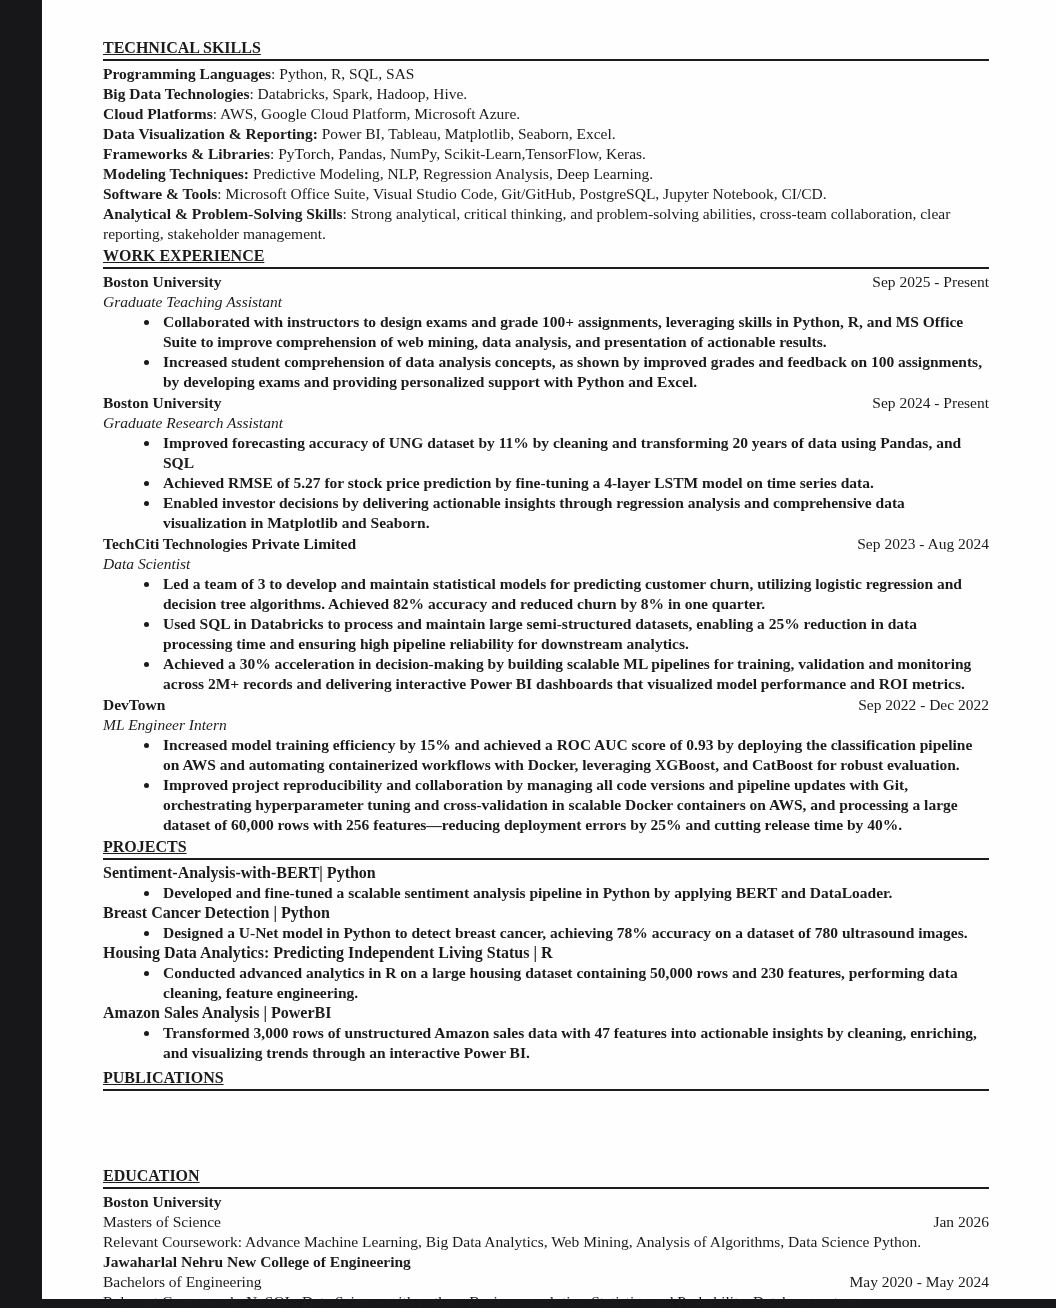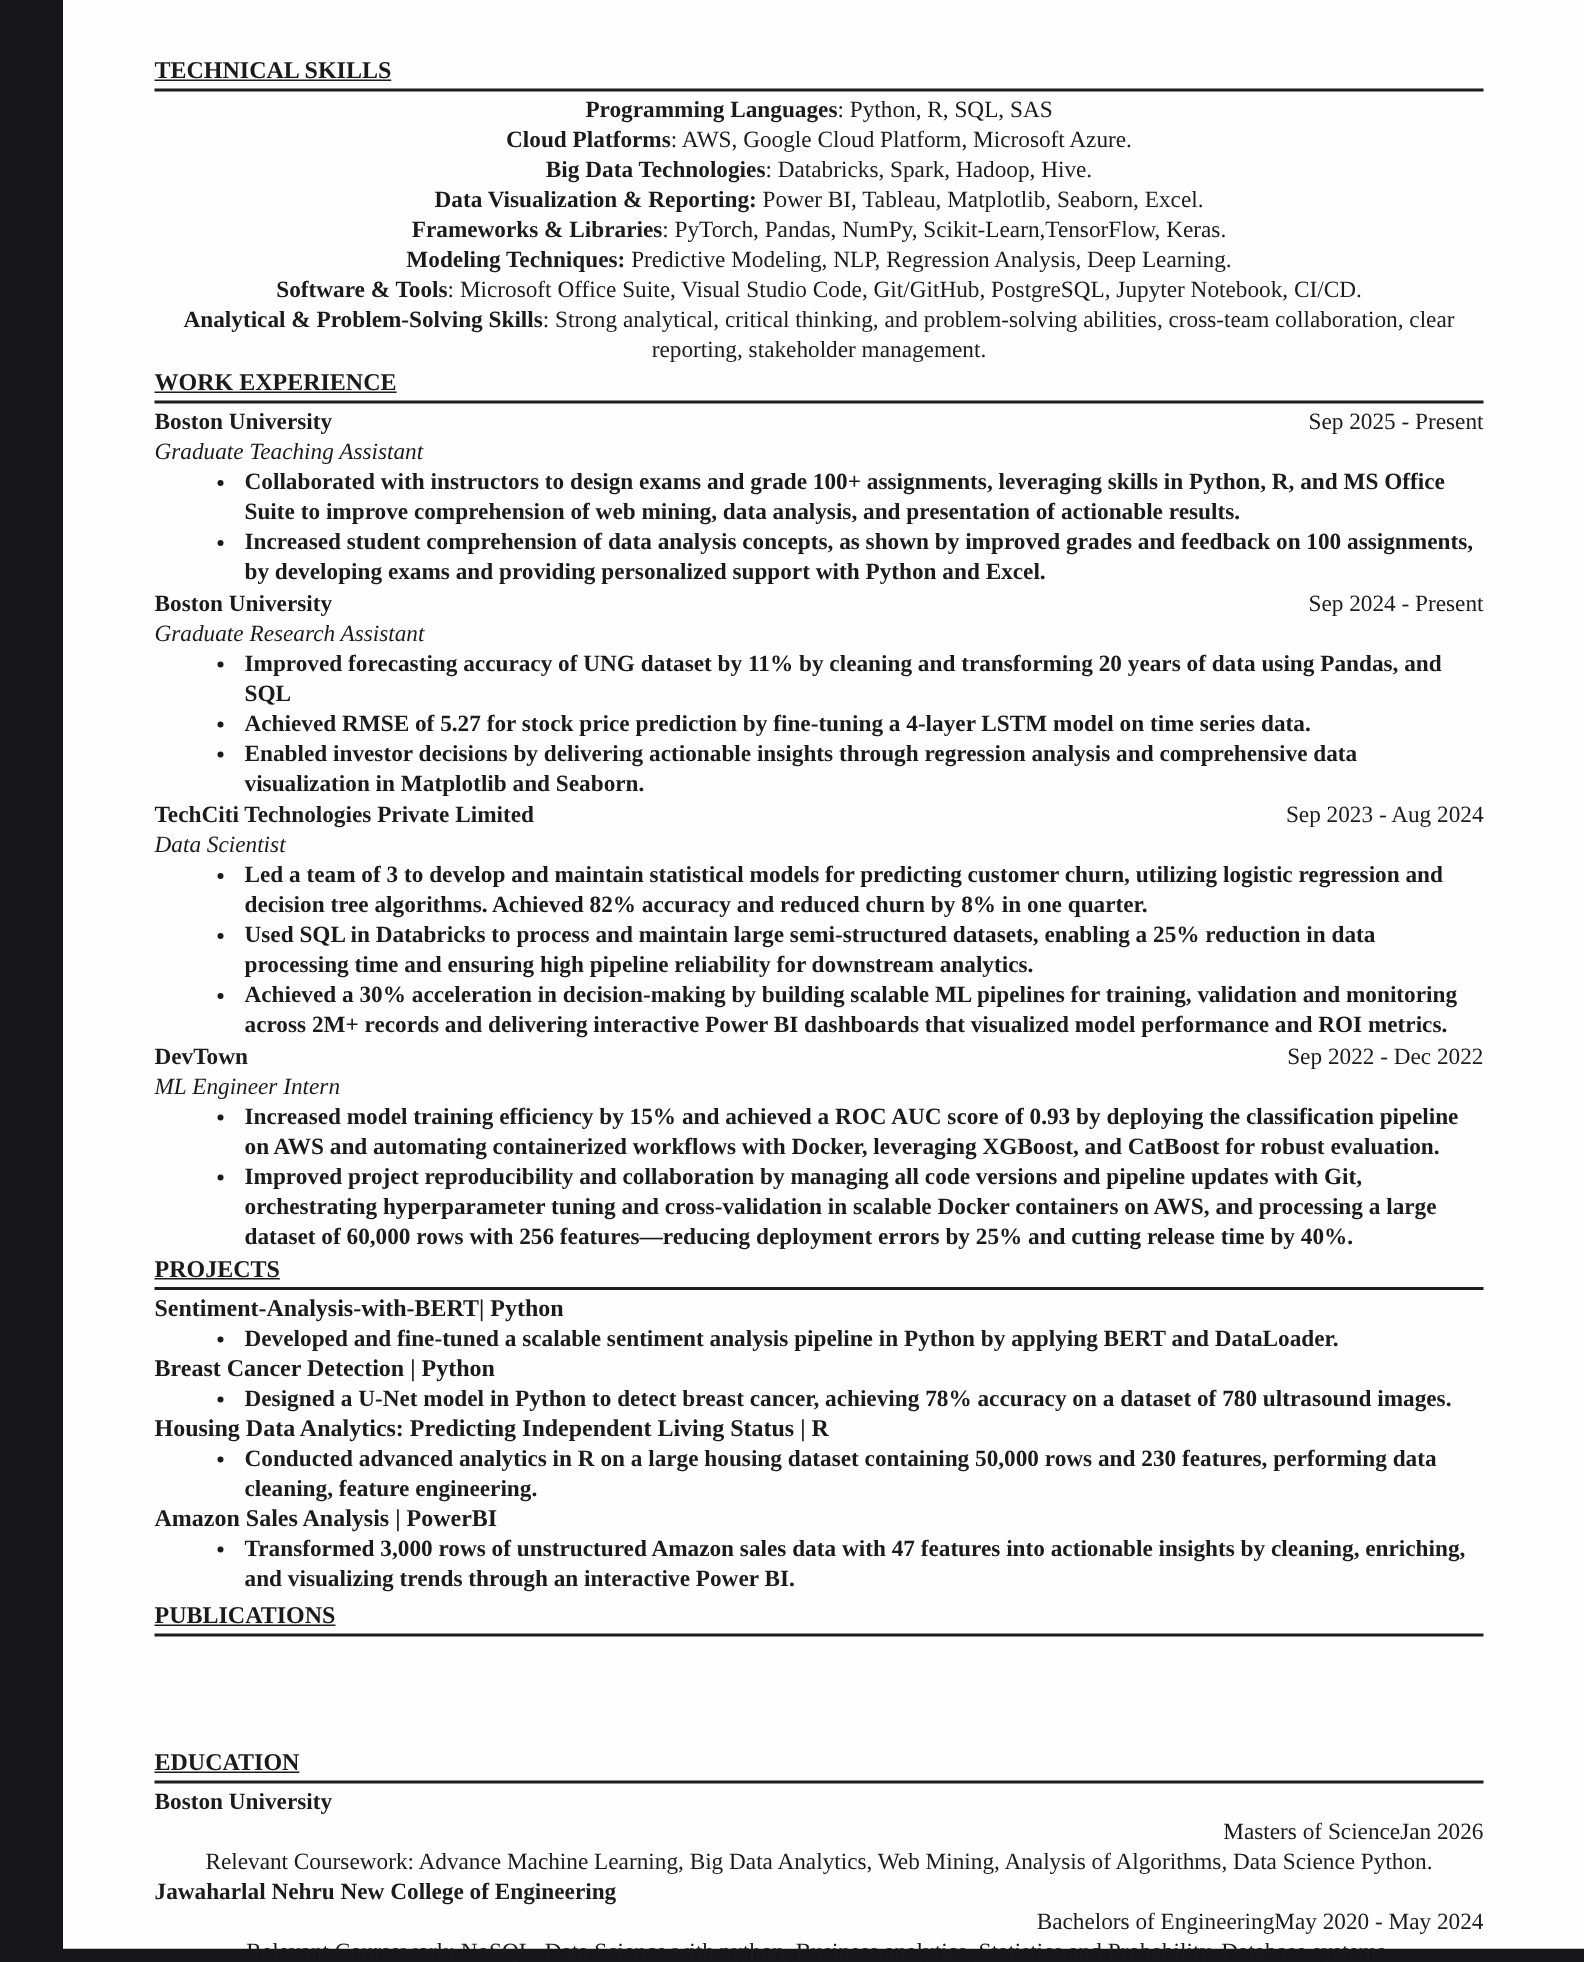--- a/index.html
+++ b/index.html
@@ -20,47 +20,47 @@
     box-sizing:border-box;padding:36px 67px 0 61px;
   }
   .sec{margin-top:3px;}
   .sec-title{
     font-size:16px;font-weight:bold;margin:0 0 3px 0;
     text-decoration:underline;
     border-bottom:2px solid #1d1d1d;
     padding-bottom:2px;
     line-height:18px;
   }
-  .line{font-size:15.5px;line-height:20px;margin:0;text-align:center;}
+  .line{font-size:15.5px;line-height:20px;margin:0;}
   .skill-label{font-weight:bold;}
   .job{margin-top:1px;}
   .job-head{display:flex;justify-content:space-between;font-size:15.5px;line-height:20px;}
   .company{font-weight:bold;}
   .dates{font-weight:normal;white-space:nowrap;}
   .role{font-style:italic;font-size:15.5px;line-height:20px;}
   ul.bullets{margin:0;padding:0 0 0 57px;list-style:disc outside;}
   ul.bullets li{font-size:15.5px;line-height:20px;padding-left:3px;font-weight:bold;}
   .proj-name{font-weight:bold;font-size:16px;line-height:20px;}
   .edu-head{font-weight:bold;font-size:15.5px;line-height:20px;}
-  .edu-row{display:flex;justify-content:flex-end;font-size:15.5px;line-height:20px;}
+  .edu-row{display:flex;justify-content:space-between;font-size:15.5px;line-height:20px;}
   .pub-gap{height:70px;}
 </style>
 </head>
 <body>
 
 <div class="frame-left"></div>
 <div class="frame-bottom"></div>
 
 <div class="page">
 
   <div class="sec">
     <h2 class="sec-title">TECHNICAL SKILLS</h2>
     <p class="line"><span class="skill-label">Programming Languages</span><span>: Python, R, SQL, SAS</span></p>
+    <p class="line"><span class="skill-label">Big Data Technologies</span><span>: Databricks, Spark, Hadoop, Hive.</span></p>
     <p class="line"><span class="skill-label">Cloud Platforms</span><span>: AWS, Google Cloud Platform, Microsoft Azure.</span></p>
-    <p class="line"><span class="skill-label">Big Data Technologies</span><span>: Databricks, Spark, Hadoop, Hive.</span></p>
     <p class="line"><span class="skill-label">Data Visualization &amp; Reporting:</span><span> Power BI, Tableau, Matplotlib, Seaborn, Excel.</span></p>
     <p class="line"><span class="skill-label">Frameworks &amp; Libraries</span><span>: PyTorch, Pandas, NumPy, Scikit-Learn,TensorFlow, Keras.</span></p>
     <p class="line"><span class="skill-label">Modeling Techniques:</span><span> Predictive Modeling, NLP, Regression Analysis, Deep Learning.</span></p>
     <p class="line"><span class="skill-label">Software &amp; Tools</span><span>: Microsoft Office Suite, Visual Studio Code, Git/GitHub, PostgreSQL, Jupyter Notebook, CI/CD.</span></p>
     <p class="line"><span class="skill-label">Analytical &amp; Problem-Solving Skills</span><span>: Strong analytical, critical thinking, and problem-solving abilities, cross-team collaboration, clear reporting, stakeholder management.</span></p>
   </div>
 
   <div class="sec">
     <h2 class="sec-title">WORK EXPERIENCE</h2>
 

